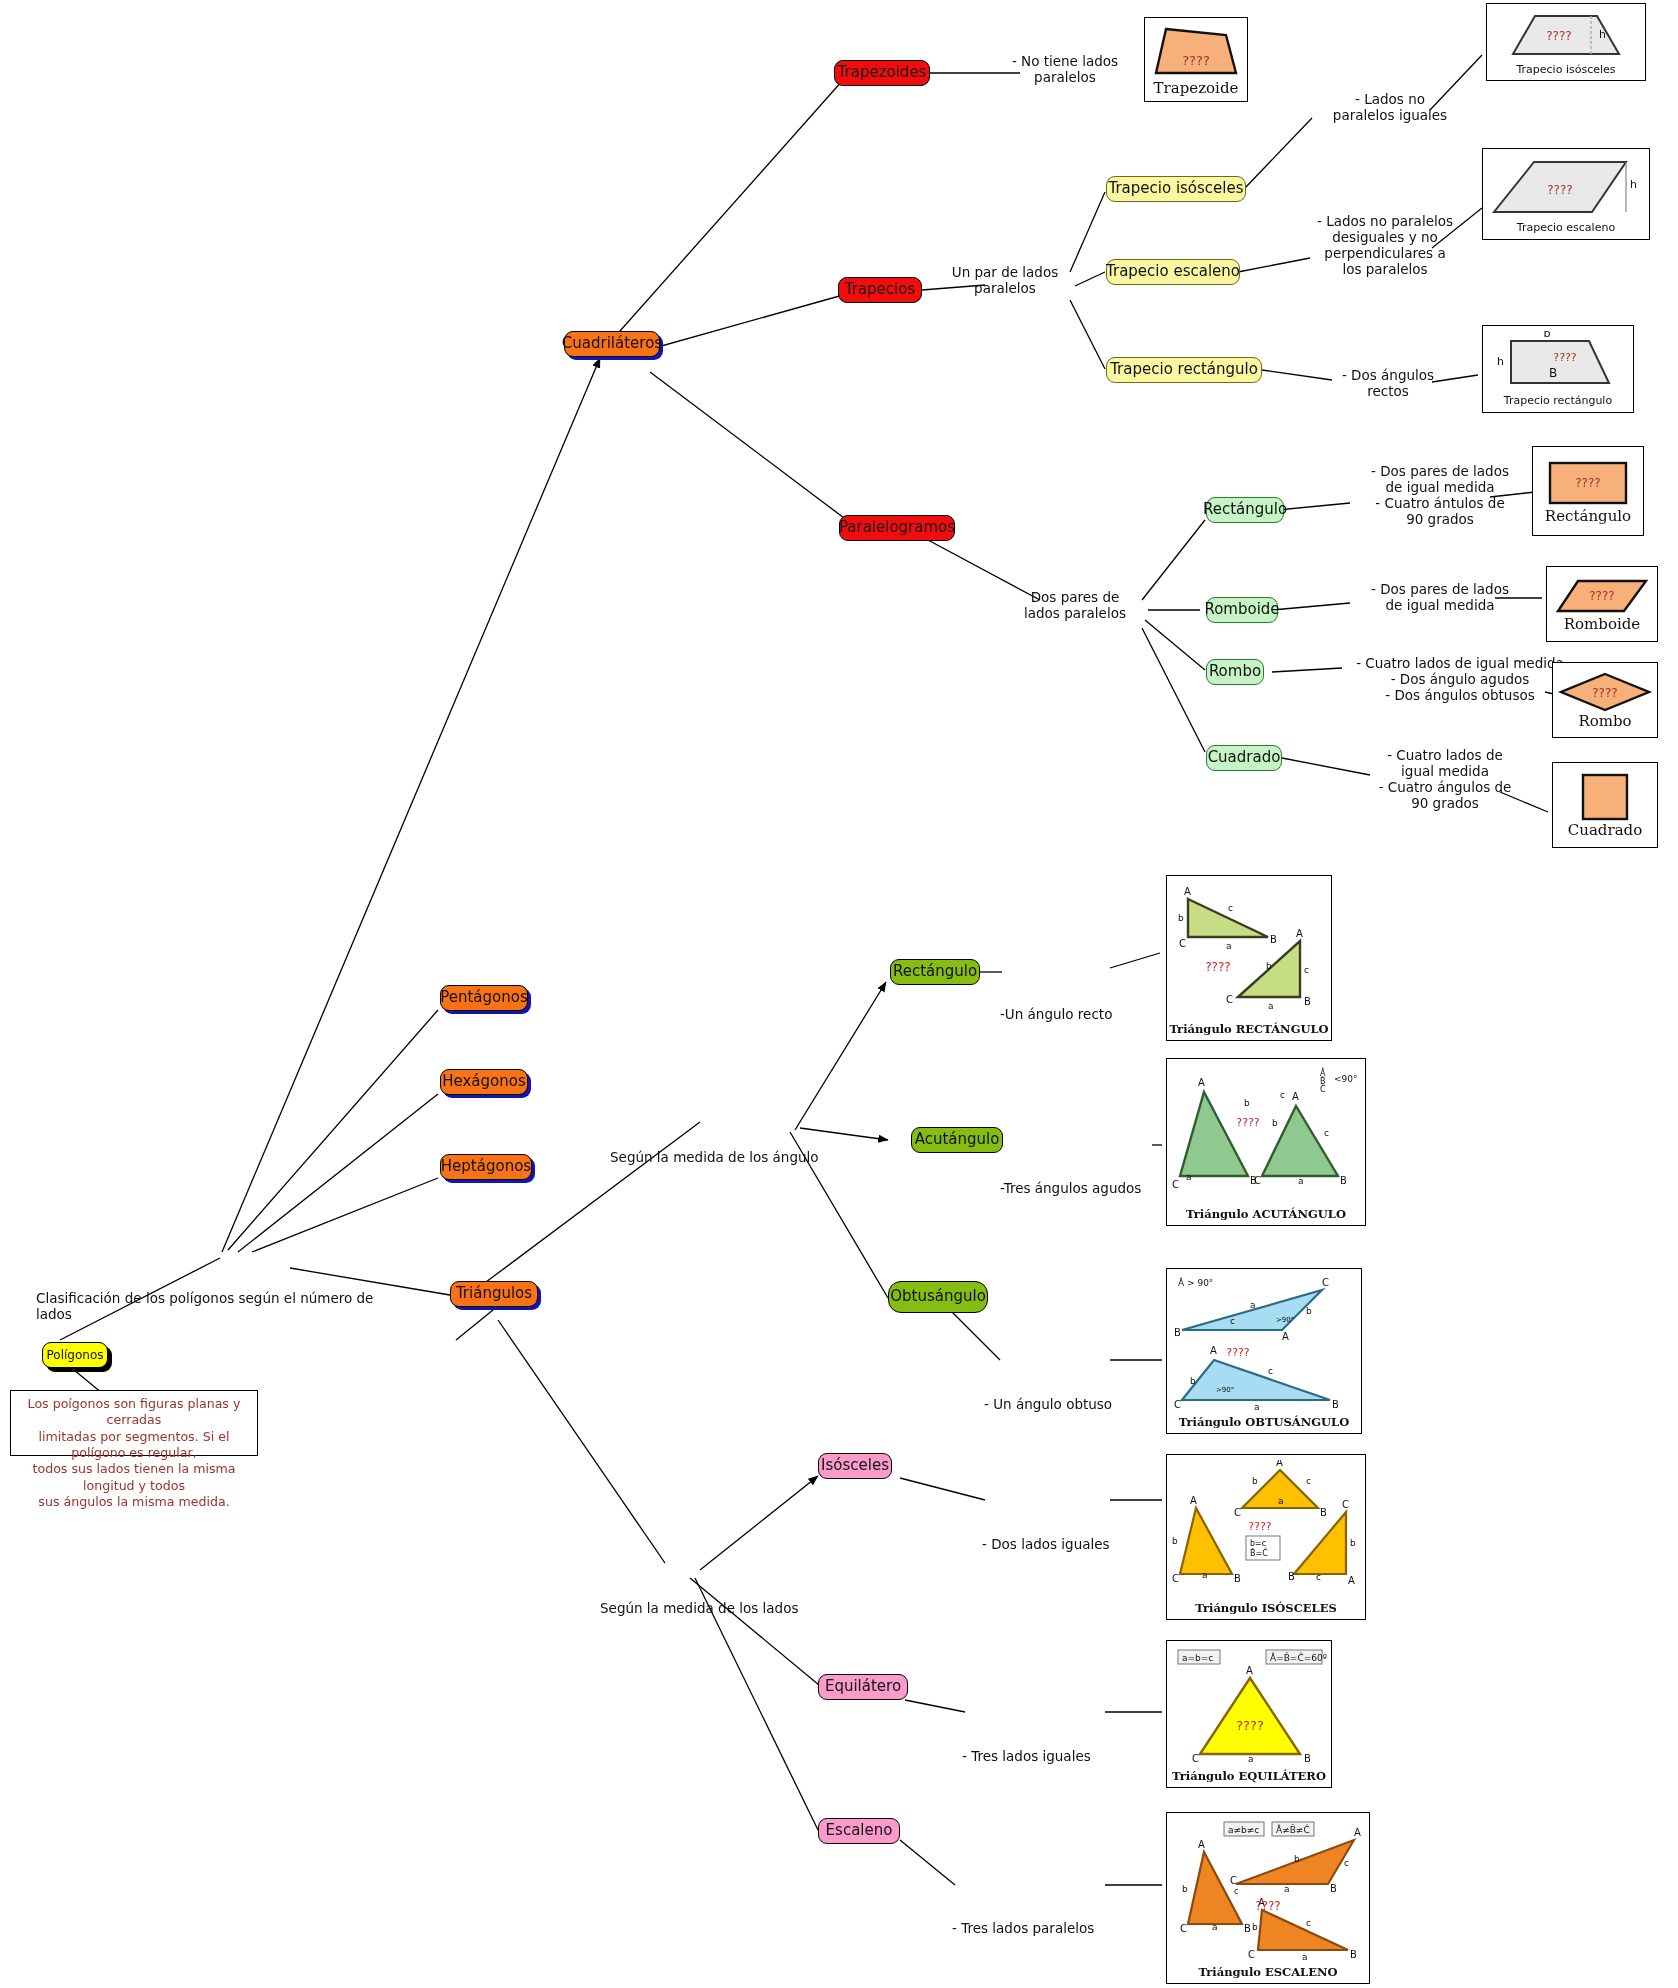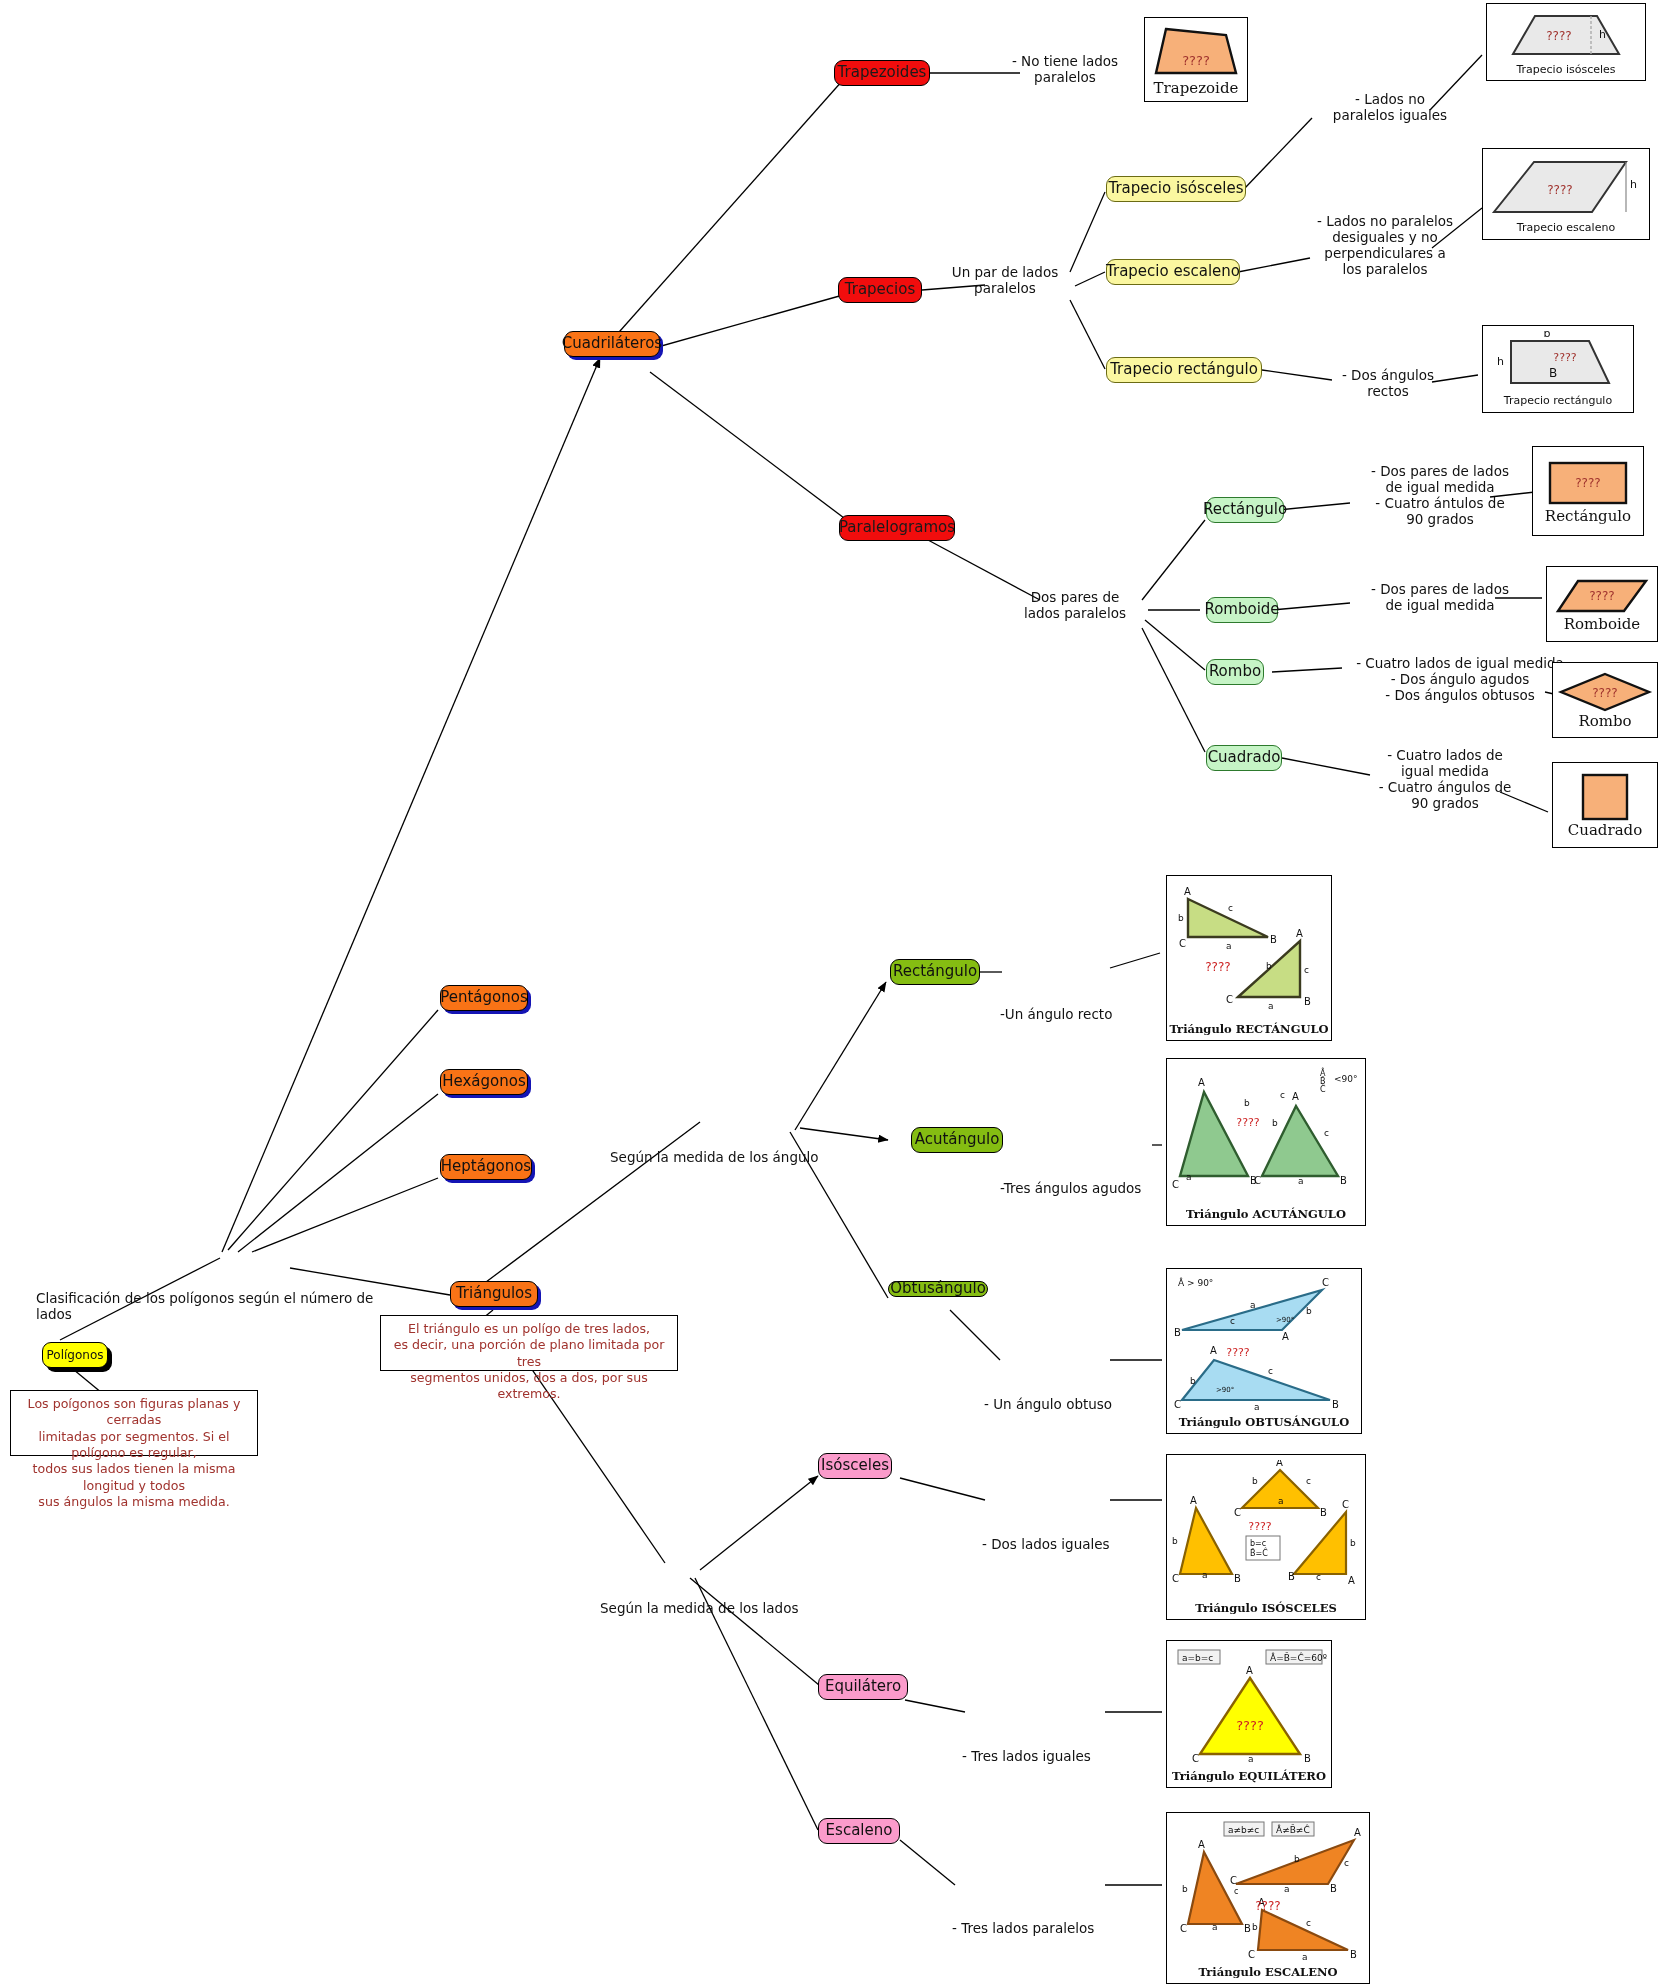--- a/index.html
+++ b/index.html
@@ -159,23 +159,20 @@
   <div class="node blue" style="left:440px;top:1069px;width:88px;height:26px;">
     <span>Hexágonos</span>
   </div>
   <div class="node blue" style="left:440px;top:1154px;width:92px;height:26px;">
     <span>Heptágonos</span>
   </div>
   <div class="node blue" style="left:450px;top:1281px;width:88px;height:26px;">
     <span>Triángulos</span>
   </div>
 
-  <div class="cbox" style="left:380px;top:1315px;width:298px;height:56px;">El triángulo es un polígo de tres lados,
-es decir, una porción de plano limitada por tres
-segmentos unidos, dos a dos, por sus extremos.</div>
 
   <div class="node red" style="left:834px;top:60px;width:96px;height:26px;">
     <span>Trapezoides</span>
   </div>
   <div class="node red" style="left:838px;top:277px;width:84px;height:26px;">
     <span>Trapecios</span>
   </div>
   <div class="node red" style="left:839px;top:515px;width:116px;height:26px;">
     <span>Paralelogramos</span>
   </div>
@@ -202,21 +199,21 @@
   <div class="node green" style="left:1206px;top:745px;width:76px;height:26px;">
     <span>Cuadrado</span>
   </div>
 
   <div class="node olive" style="left:890px;top:959px;width:90px;height:26px;">
     <span>Rectángulo</span>
   </div>
   <div class="node olive" style="left:888px;top:1127px;width:92px;height:26px;margin-left:23px;">
     <span>Acutángulo</span>
   </div>
-  <div class="node olive" style="left:888px;top:1281px;width:100px;height:16px;">
+  <div class="node olive" style="left:888px;top:1281px;width:100px;height:32px;border-radius:13px;">
     <span>Obtusángulo</span>
   </div>
 
   <div class="node pink" style="left:818px;top:1453px;width:74px;height:26px;">
     <span>Isósceles</span>
   </div>
   <div class="node pink" style="left:818px;top:1674px;width:90px;height:26px;">
     <span>Equilátero</span>
   </div>
   <div class="node pink" style="left:818px;top:1818px;width:82px;height:26px;">

